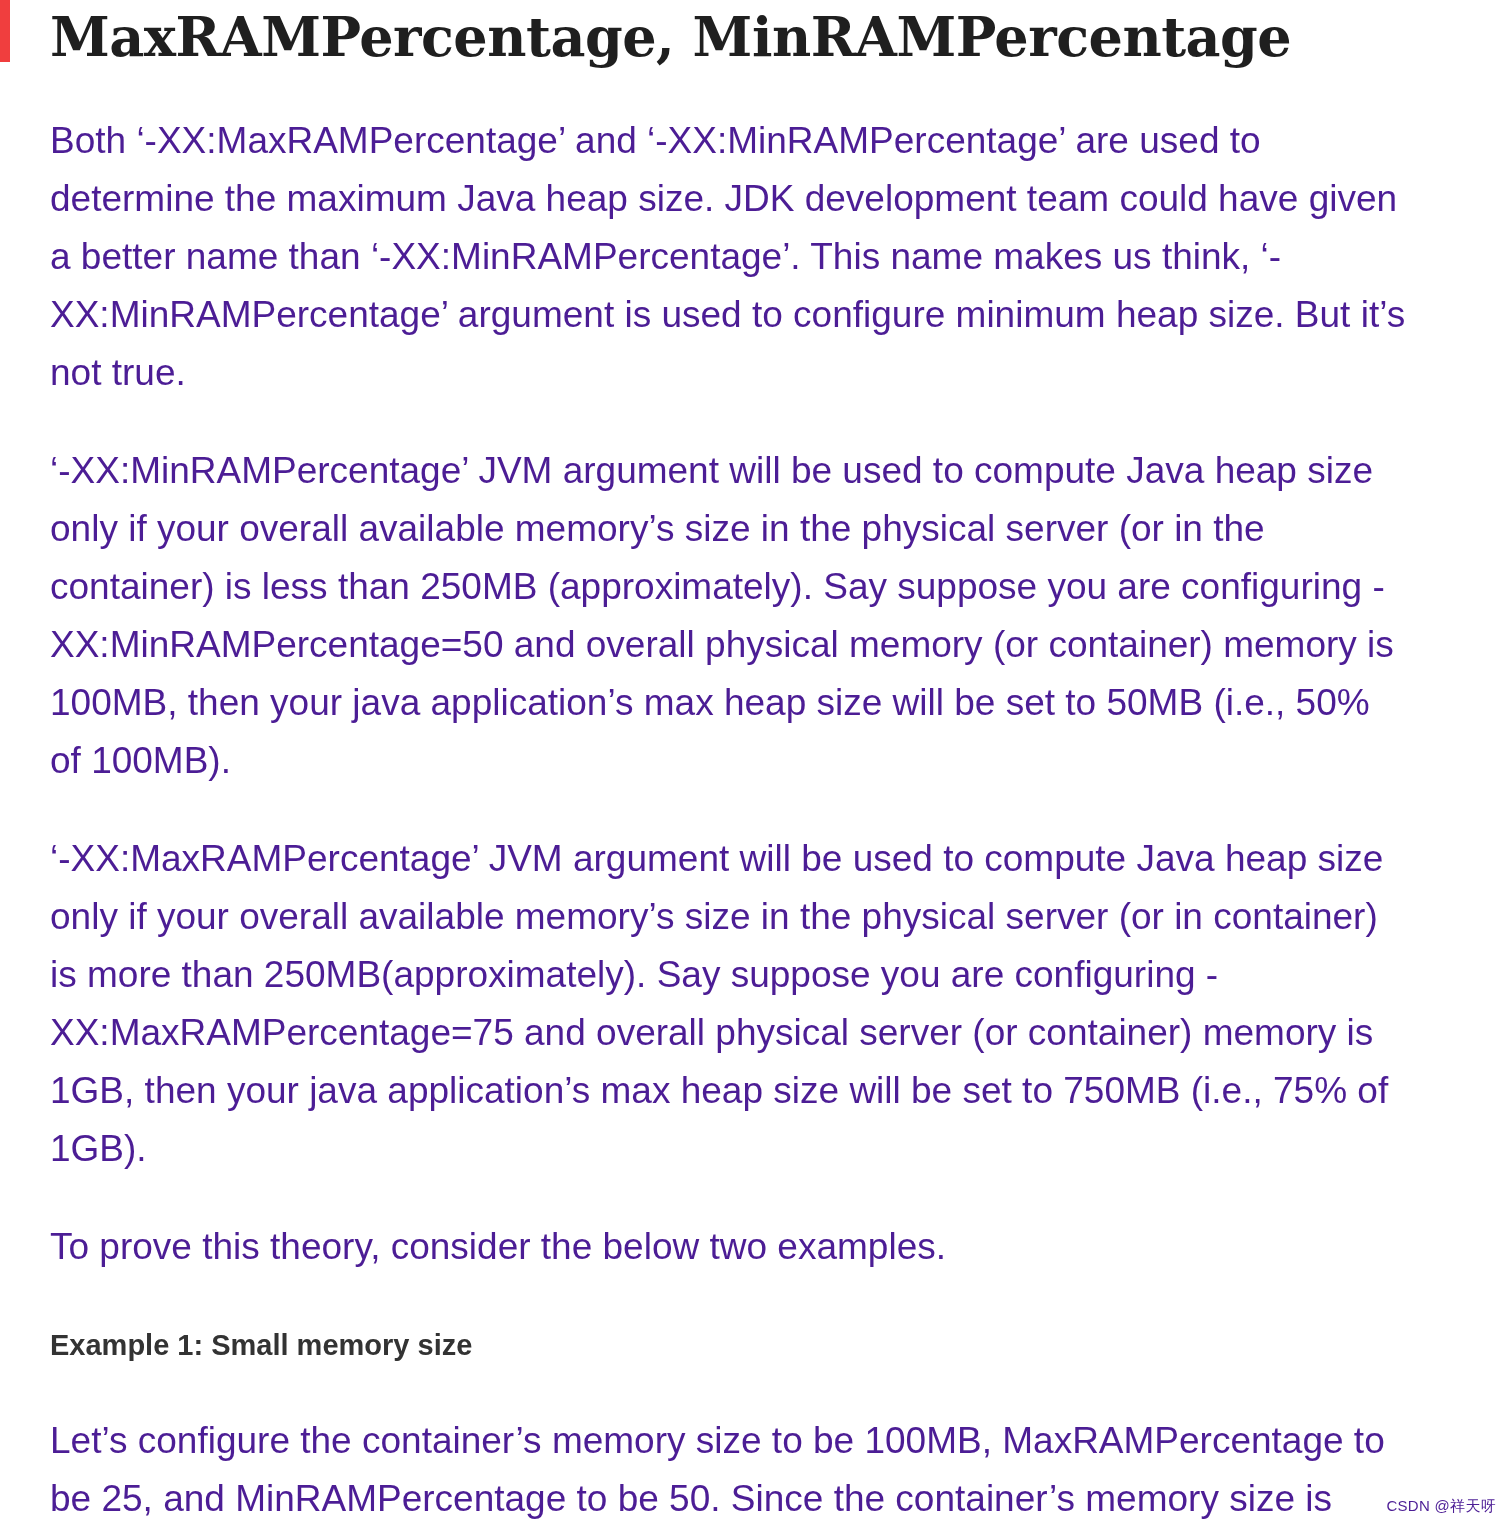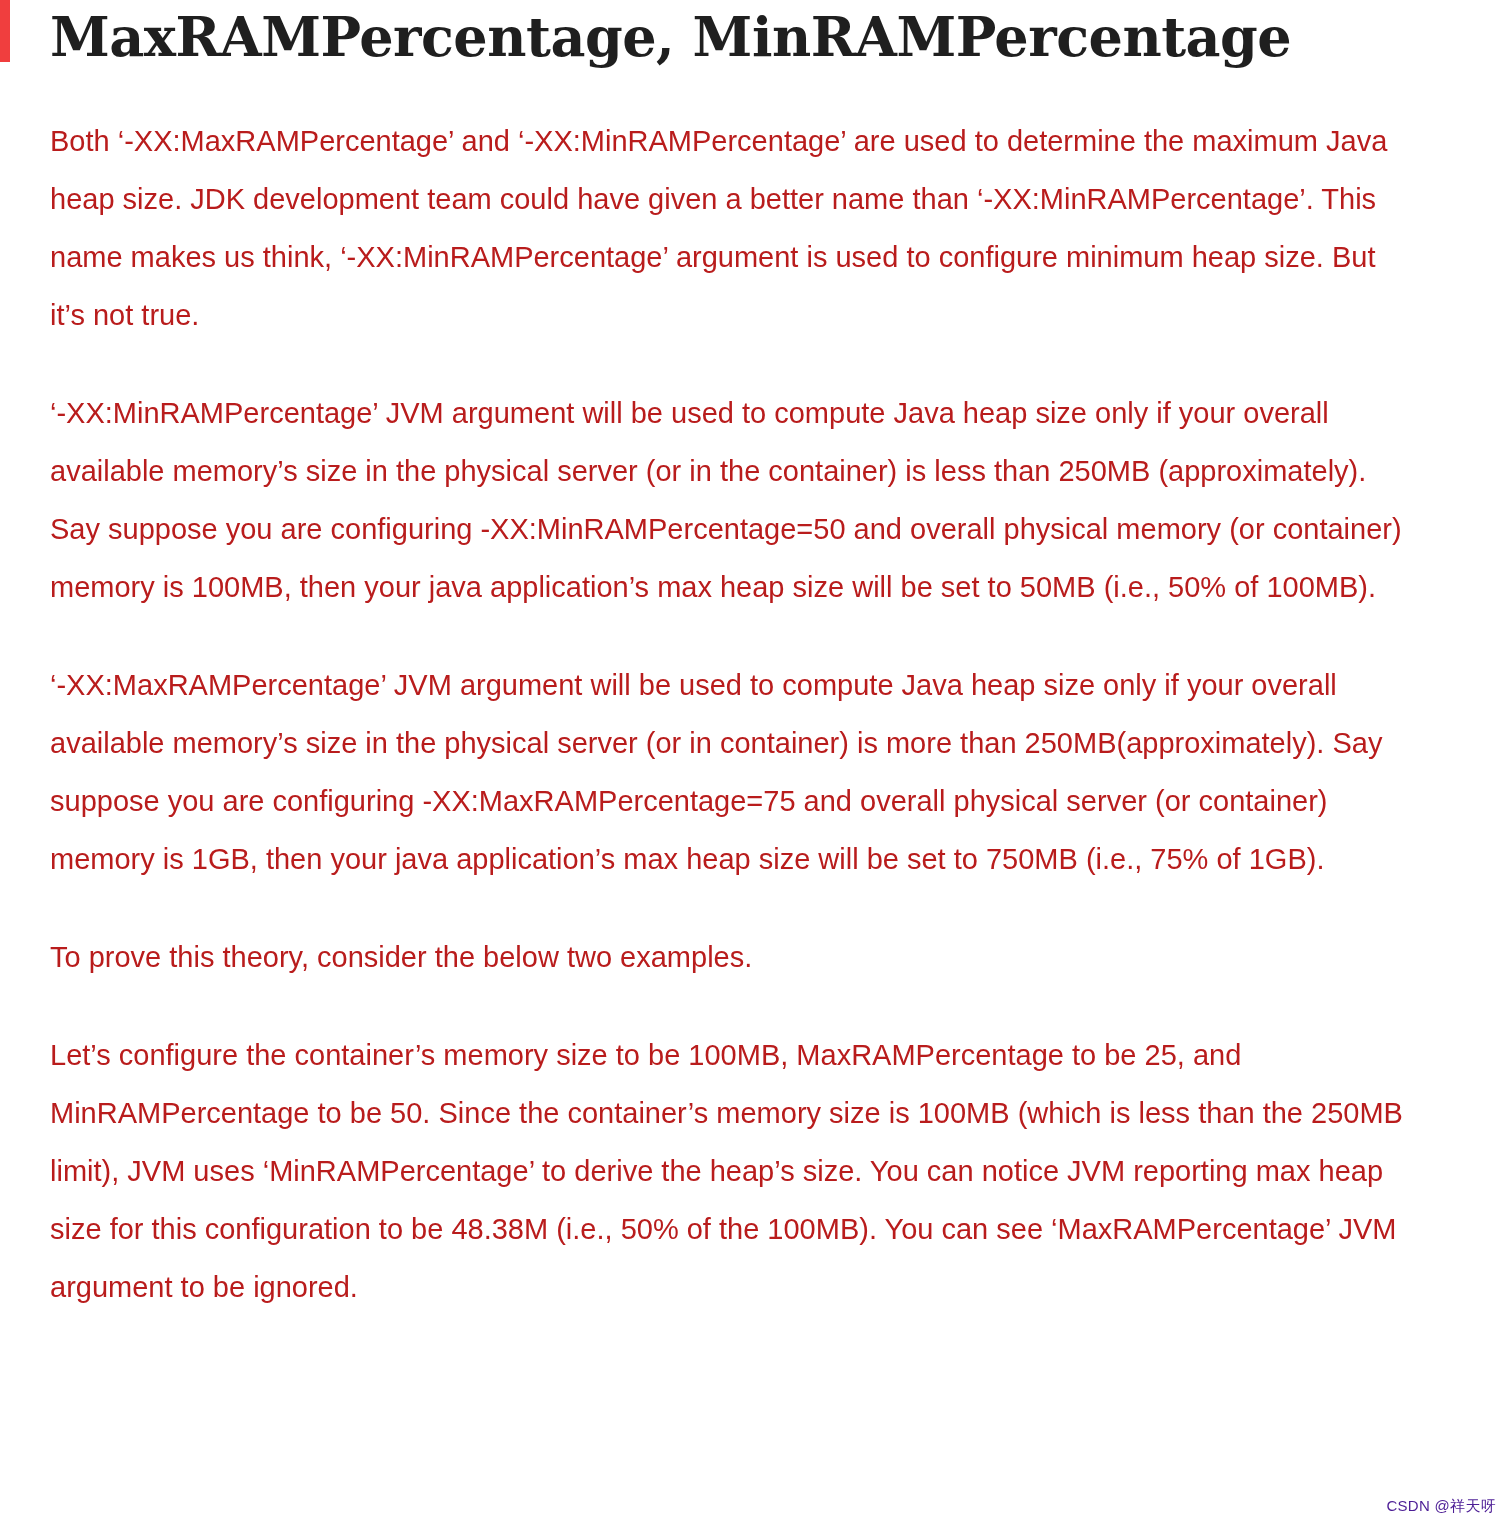--- a/index.html
+++ b/index.html
@@ -28,23 +28,23 @@
   .page-title {
     font-family: "DejaVu Serif", "Liberation Serif", serif;
     font-weight: 700;
     font-size: 54px;
     line-height: 1.15;
     color: #1f1f1f;
     letter-spacing: -0.5px;
     margin: 0 0 44px 0;
   }
   .body-para {
-    font-size: 29px;
+    font-size: 37px;
     line-height: 58px;
-    color: #b91c1c;
+    color: #4c1d95;
     margin: 0 0 40px 0;
     font-weight: 400;
   }
   .example-heading {
     font-size: 29px;
     line-height: 58px;
     color: #333333;
     font-weight: 700;
     margin: 0 0 38px 0;
   }
@@ -66,17 +66,18 @@
   <h1 class="page-title">MaxRAMPercentage, MinRAMPercentage</h1>
 
   <p class="body-para">Both ‘-XX:MaxRAMPercentage’ and ‘-XX:MinRAMPercentage’ are used to determine the maximum Java heap size. JDK development team could have given a better name than ‘-XX:MinRAMPercentage’. This name makes us think, ‘-XX:MinRAMPercentage’ argument is used to configure minimum heap size. But it’s not true.</p>
 
   <p class="body-para">‘-XX:MinRAMPercentage’ JVM argument will be used to compute Java heap size only if your overall available memory’s size in the physical server (or in the container) is less than 250MB (approximately). Say suppose you are configuring -XX:MinRAMPercentage=50 and overall physical memory (or container) memory is 100MB, then your java application’s max heap size will be set to 50MB (i.e., 50% of 100MB).</p>
 
   <p class="body-para">‘-XX:MaxRAMPercentage’ JVM argument will be used to compute Java heap size only if your overall available memory’s size in the physical server (or in container) is more than 250MB(approximately). Say suppose you are configuring -XX:MaxRAMPercentage=75 and overall physical server (or container) memory is 1GB, then your java application’s max heap size will be set to 750MB (i.e., 75% of 1GB).</p>
 
   <p class="body-para">To prove this theory, consider the below two examples.</p>
 
+  <h2 class="example-heading">Example 1: Small memory size</h2>
 
   <p class="body-para">Let’s configure the container’s memory size to be 100MB, MaxRAMPercentage to be 25, and MinRAMPercentage to be 50. Since the container’s memory size is 100MB (which is less than the 250MB limit), JVM uses ‘MinRAMPercentage’ to derive the heap’s size. You can notice JVM reporting max heap size for this configuration to be 48.38M (i.e., 50% of the 100MB). You can see ‘MaxRAMPercentage’ JVM argument to be ignored.</p>
 </div>
 
 <div class="watermark">CSDN @祥天呀</div>
 
 </body></html>

